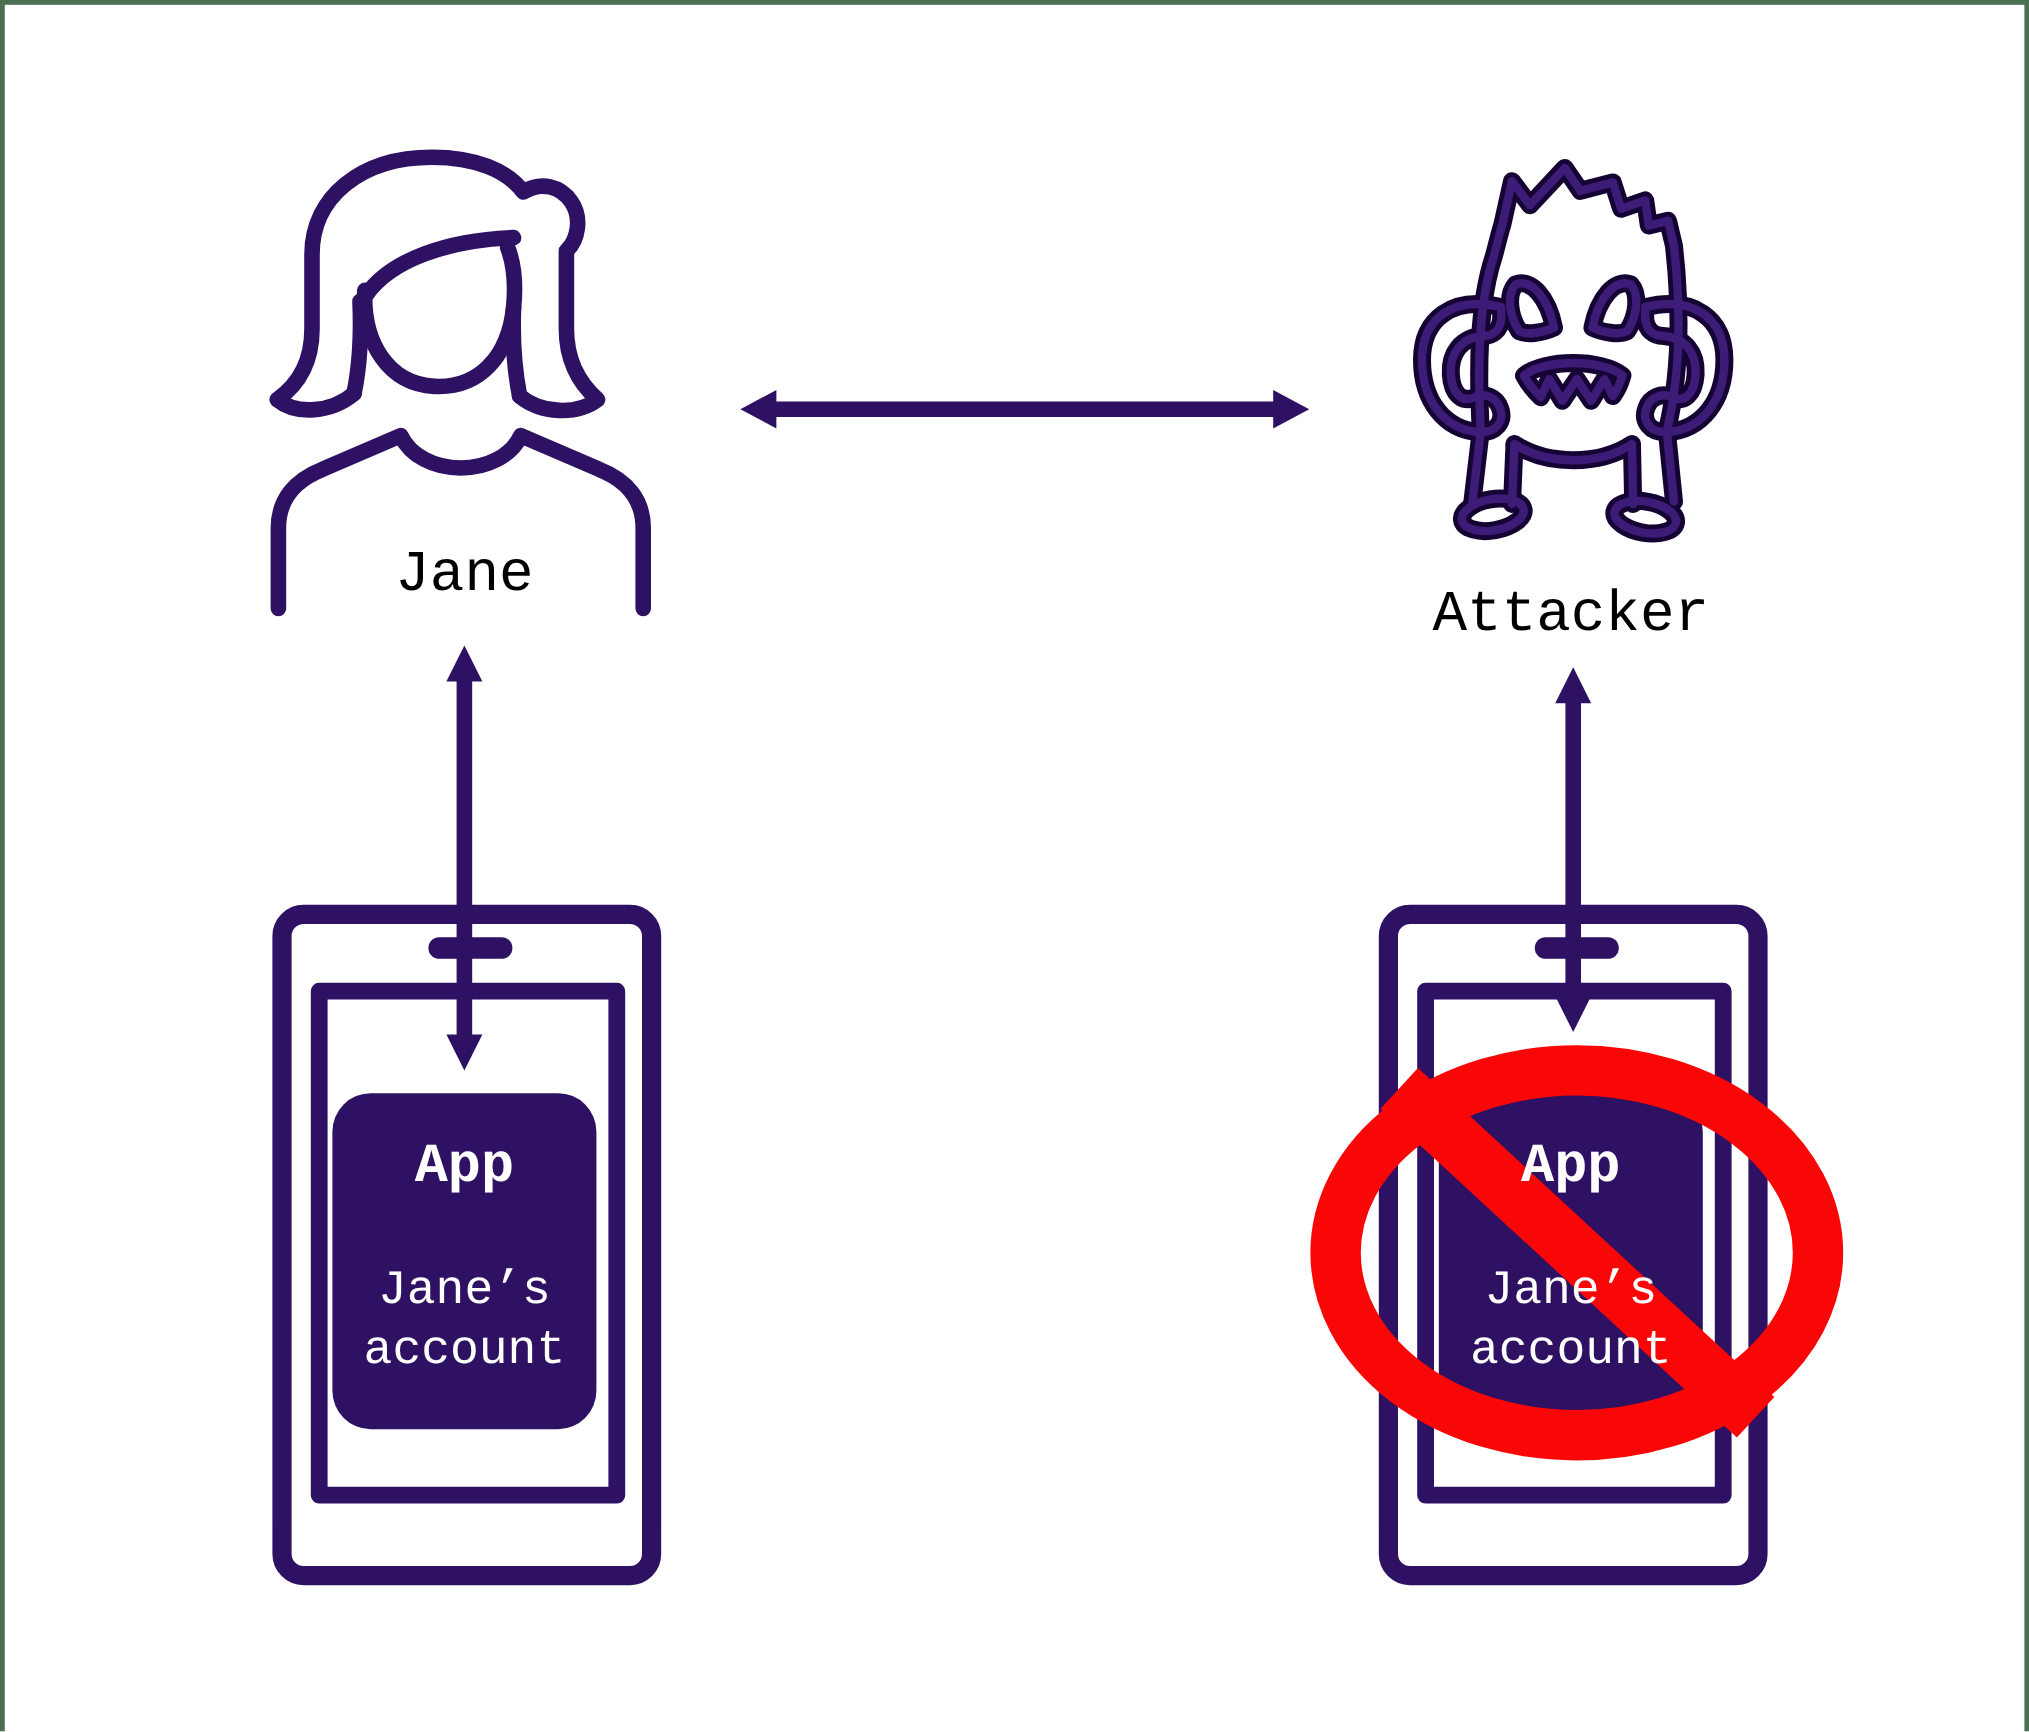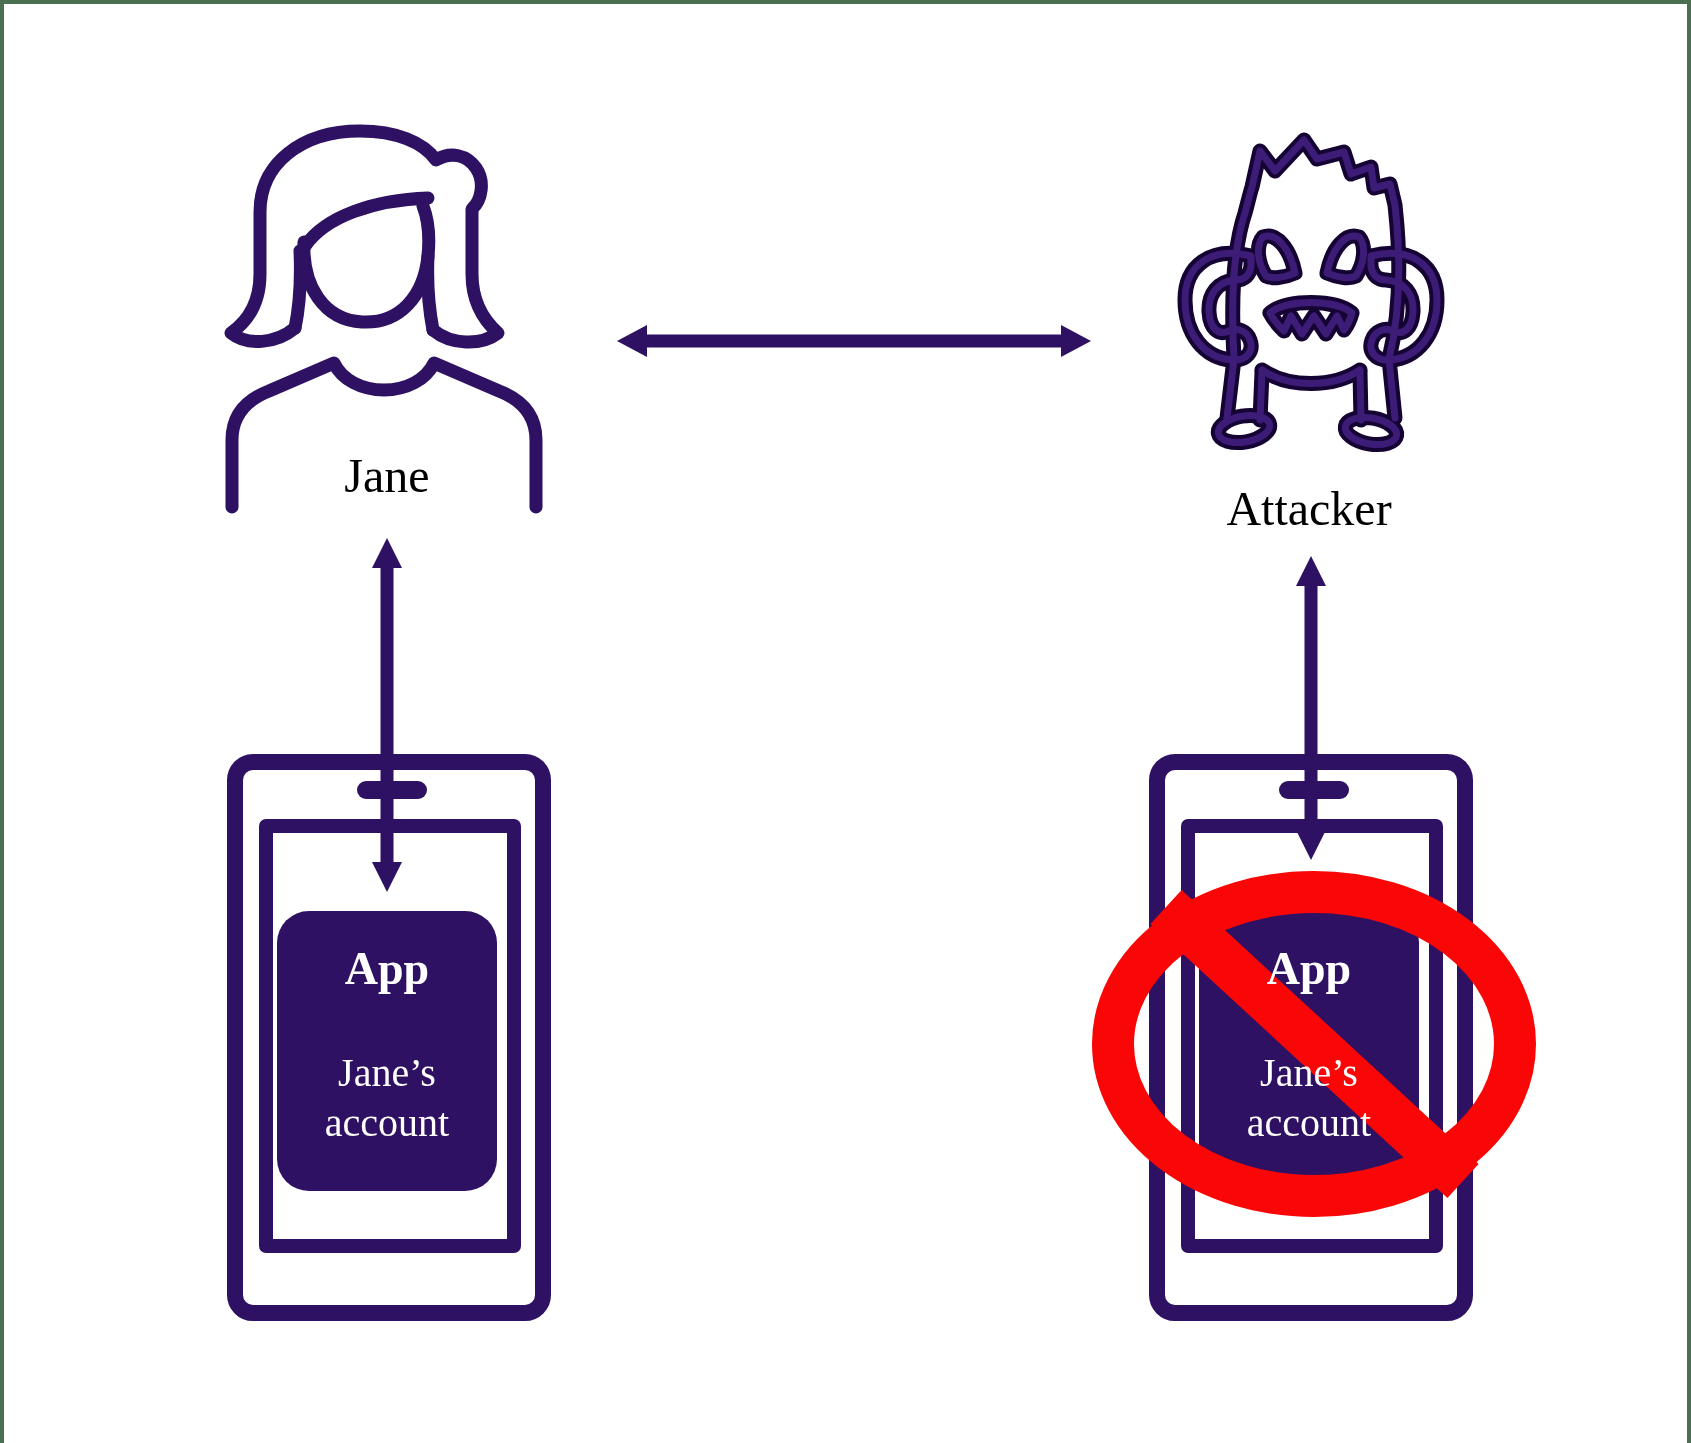--- a/index.html
+++ b/index.html
@@ -4,21 +4,21 @@
 <style>
   html,body{margin:0;padding:0;background:#fff;}
   .canvas{
     position:relative;
     width:1691px;height:1443px;
     box-sizing:border-box;
     background:var(--bg,#fff);
     border-top:4px solid var(--frame,#4A7051);
     border-left:4px solid var(--frame,#4A7051);
     border-right:4px solid var(--frame,#4A7051);
-    font-family:Liberation Serif, serif;
+    font-family:Liberation Mono, monospace;
     overflow:hidden;
     text-align:right;
   }
   svg{display:block;}
   .stroke-ink{stroke:var(--ink);fill:none;stroke-linecap:round;stroke-linejoin:round;}
   .sw13{stroke-width:13;}
   .sw14{stroke-width:14;}
   .sw16{stroke-width:16;}
   .fill-ink{fill:var(--ink);stroke:none;}
   .monster-under{stroke:var(--monster-outline);stroke-width:15;fill:none;stroke-linecap:round;stroke-linejoin:round;}

